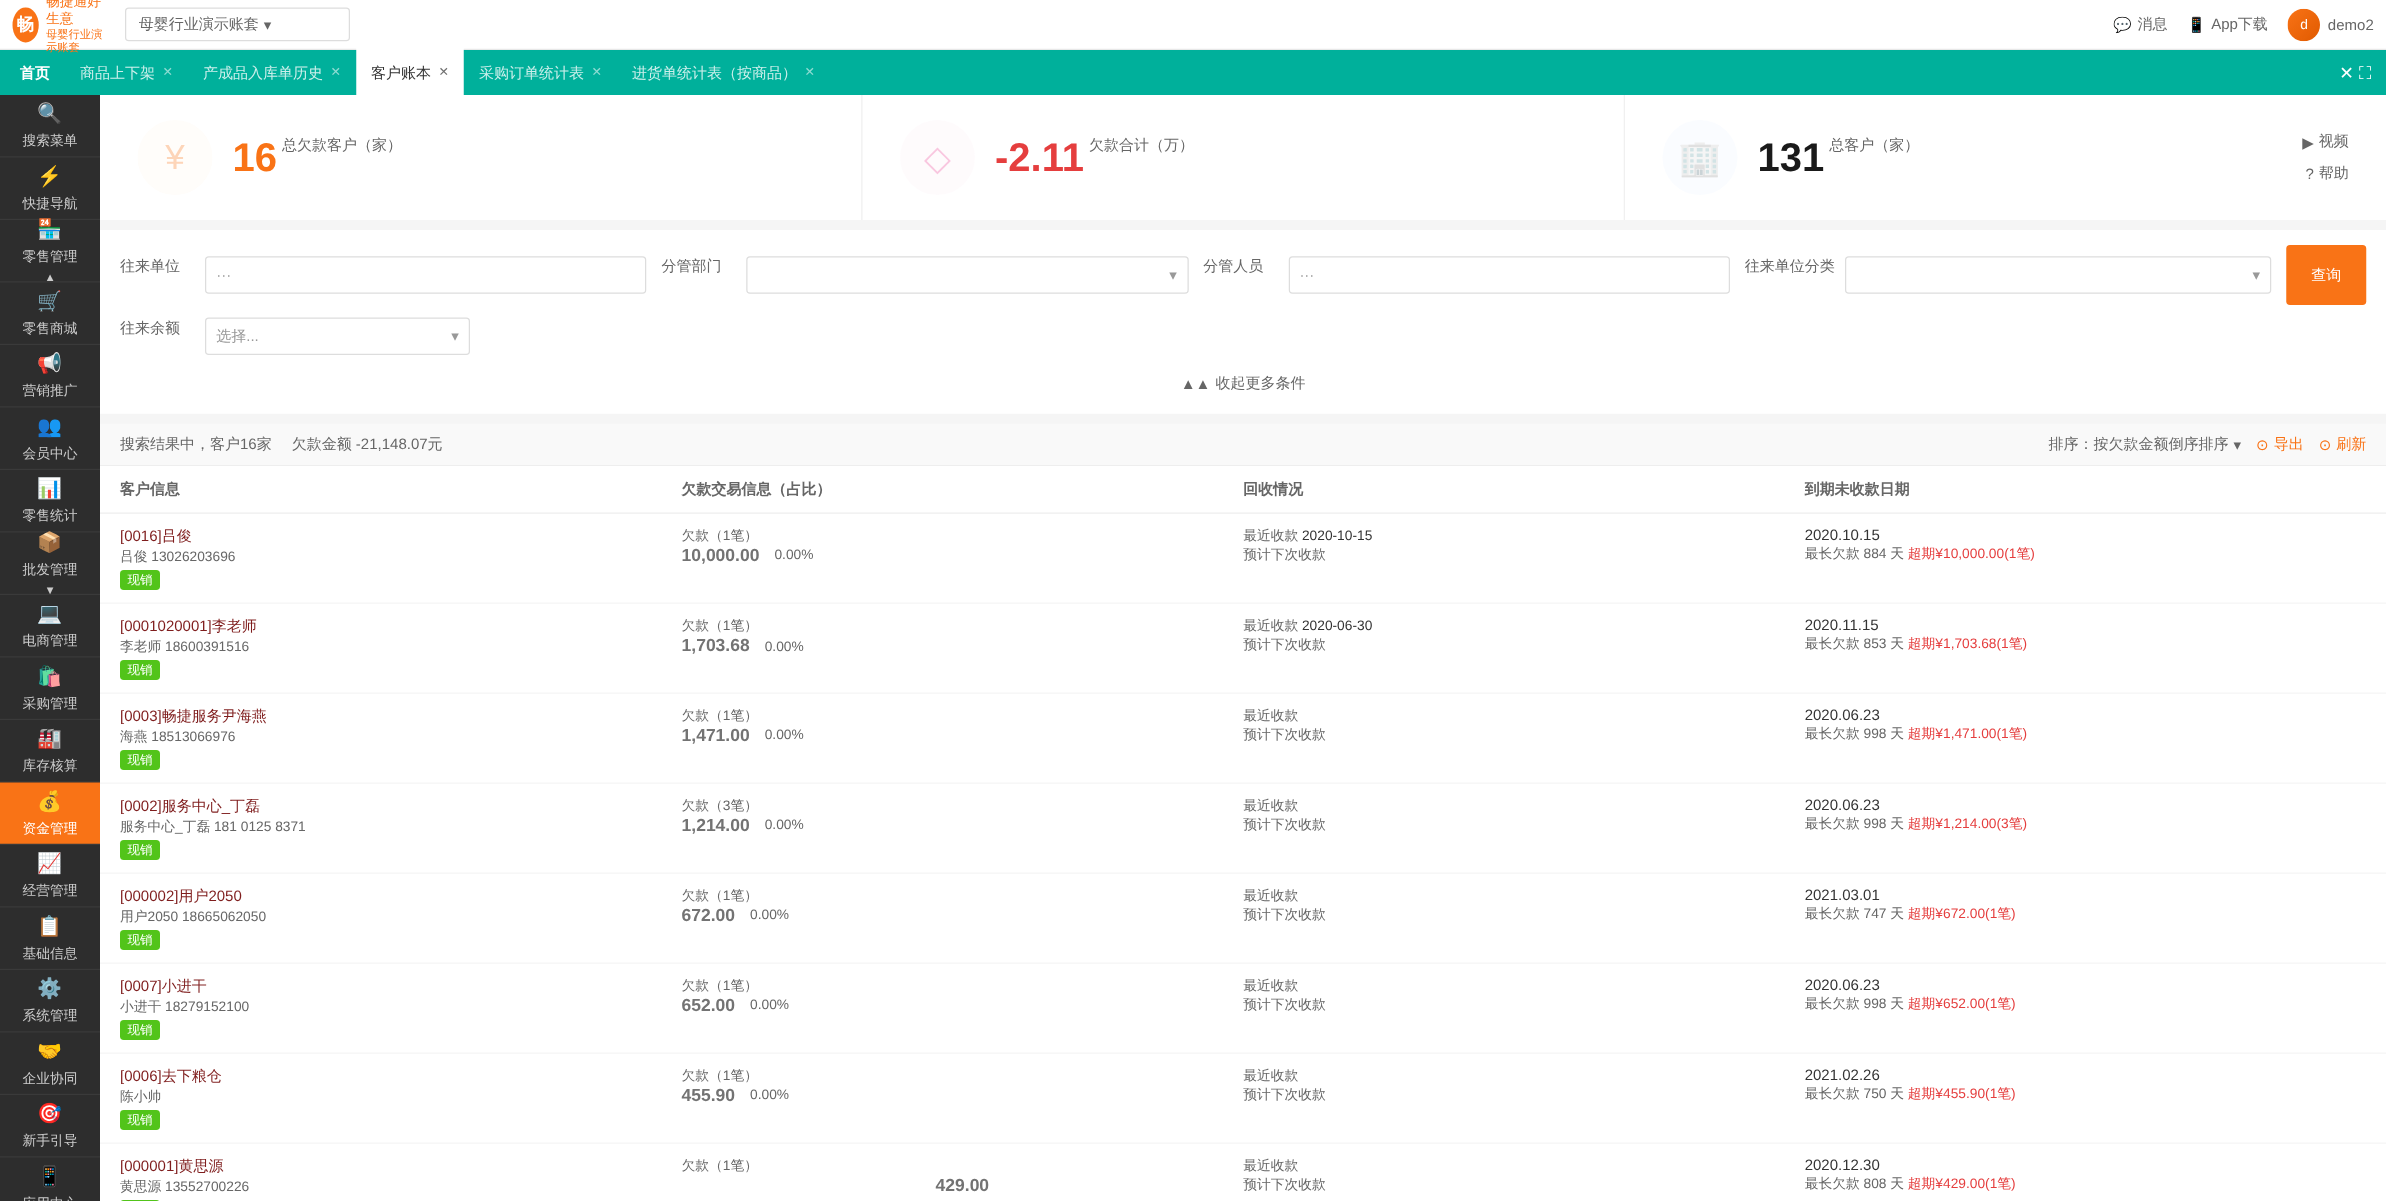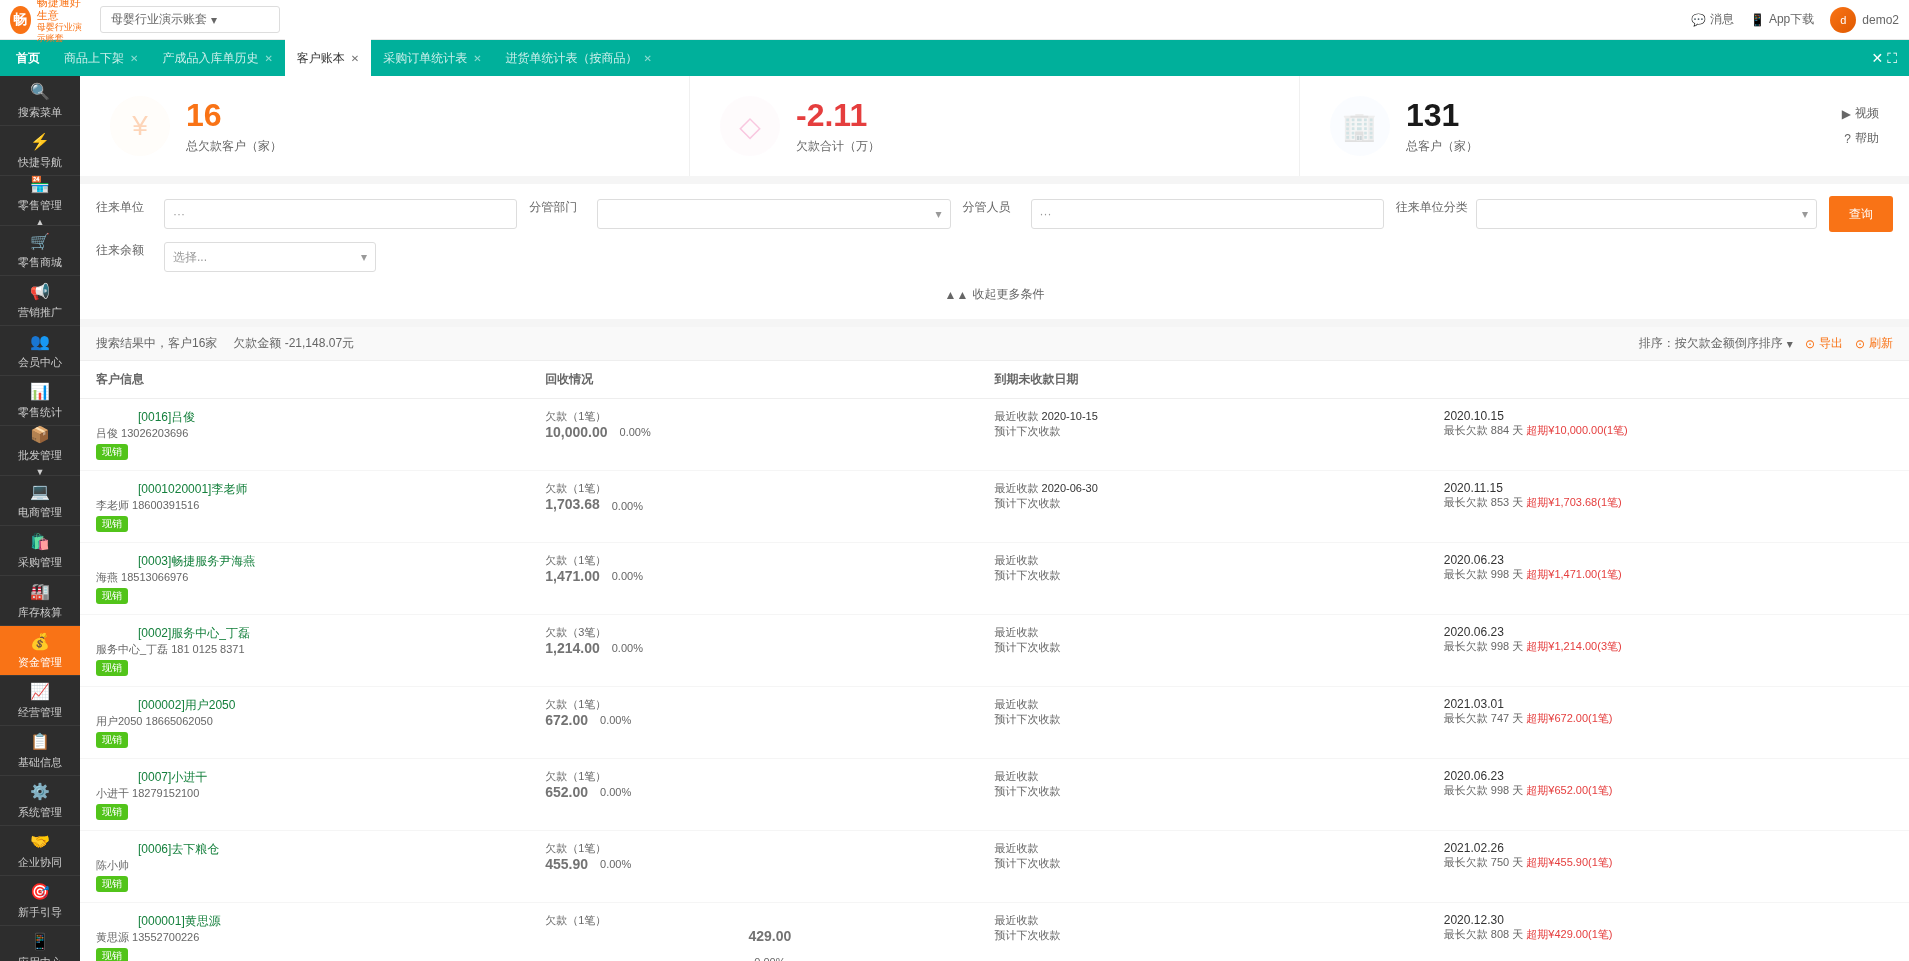--- a/index.html
+++ b/index.html
@@ -40,51 +40,51 @@
     .content { flex: 1; overflow-y: auto; background: #f5f5f5; }
 
     
     .stats-row { display: flex; background: #fff; margin-bottom: 8px; }
     .stat-card { flex: 1; display: flex; align-items: center; padding: 20px 30px; gap: 16px; border-right: 1px solid #f0f0f0; }
     .stat-card:last-child { border-right: none; }
     .stat-icon { width: 60px; height: 60px; border-radius: 50%; display: flex; align-items: center; justify-content: center; font-size: 28px; opacity: 0.3; }
     .stat-icon.orange { background: #fff7ed; color: #f97316; }
     .stat-icon.pink { background: #fdf2f8; color: #ec4899; }
     .stat-icon.blue { background: #eff6ff; color: #3b82f6; }
-    .stat-info { display: flex; flex-direction: column; gap: 4px; }
+    .stat-info { display: flex; flex-direction: row; gap: 4px; }
     .stat-number { font-size: 32px; font-weight: bold; }
     .stat-number.orange { color: #f97316; }
     .stat-number.red { color: #e53e3e; }
     .stat-number.black { color: #1a1a1a; }
     .stat-label { font-size: 12px; color: #666; }
     .stat-card-right { margin-left: auto; display: flex; flex-direction: column; align-items: flex-end; gap: 8px; font-size: 12px; color: #666; }
     .stat-card-right span { cursor: pointer; display: flex; align-items: center; gap: 4px; }
 
     
     .filter-area { background: #fff; padding: 12px 16px; margin-bottom: 8px; }
     .filter-row { display: flex; align-items: center; gap: 12px; margin-bottom: 10px; }
     .filter-item { display: flex; align-items: flex-start; gap: 8px; flex: 1; }
     .filter-label { font-size: 12px; color: #666; white-space: nowrap; min-width: 60px; }
     .filter-input { flex: 1; height: 30px; border: 1px solid #ddd; border-radius: 3px; padding: 0 8px; font-size: 12px; display: flex; align-items: center; justify-content: space-between; cursor: pointer; color: #999; }
     .filter-input-select { flex: 1; height: 30px; border: 1px solid #ddd; border-radius: 3px; padding: 0 8px; font-size: 12px; display: flex; align-items: center; justify-content: space-between; cursor: pointer; color: #999; background: #fff; }
-    .filter-btn { height: 36px; padding: 0 20px; background: #f97316; color: white; border: none; border-radius: 3px; cursor: pointer; font-size: 12px; white-space: nowrap; }
+    .filter-btn { height: 48px; padding: 0 20px; background: #f97316; color: white; border: none; border-radius: 3px; cursor: pointer; font-size: 12px; white-space: nowrap; }
     .collapse-row { display: flex; justify-content: center; align-items: center; gap: 4px; font-size: 12px; color: #666; cursor: pointer; padding: 4px 0; }
 
     
     .result-bar { display: flex; align-items: center; justify-content: space-between; padding: 8px 16px; background: #f9f9f9; border-bottom: 1px solid #eee; font-size: 12px; color: #666; }
     .result-bar-left { display: flex; gap: 16px; }
     .result-bar-right { display: flex; gap: 12px; align-items: center; }
     .sort-selector { display: flex; align-items: center; gap: 4px; cursor: pointer; }
     .action-btn { display: flex; align-items: center; gap: 4px; cursor: pointer; color: #f97316; }
 
     
     .table-container { background: #fff; }
     .table-header { display: grid; grid-template-columns: 2fr 2fr 2fr 2fr; padding: 10px 16px; background: #fff; border-bottom: 1px solid #eee; font-weight: bold; font-size: 12px; color: #666; }
     .table-row { display: grid; grid-template-columns: 2fr 2fr 2fr 2fr; padding: 10px 16px; border-bottom: 1px solid #f5f5f5; align-items: start; }
-    .customer-name { color: #15803d; cursor: pointer; font-size: 12px; margin-left: 42px; }
+    .customer-name { color: #7f1d1d; cursor: pointer; font-size: 12px; }
     .customer-phone { color: #666; font-size: 11px; }
     .customer-tag { display: inline-block; background: #52c41a; color: white; font-size: 10px; padding: 1px 6px; border-radius: 3px; margin-top: 3px; }
     .debt-amount { color: #737373; font-size: 14px; font-weight: bold; }
     .debt-desc { color: #666; font-size: 11px; }
     .debt-percent { color: #666; font-size: 11px; }
     .collection-info { font-size: 11px; color: #666; }
     .collection-date { color: #333; }
     .overdue-info { font-size: 11px; }
     .overdue-days { color: #666; }
     .overdue-amount { color: #e53e3e; cursor: pointer; }
@@ -339,20 +339,21 @@
         <div class="action-btn">
           <span>⊙</span>
           <span>刷新</span>
         </div>
       </div>
     </div>
 
     <div class="table-container">
       <div class="table-header">
         <div>客户信息</div>
+        <div>欠款交易信息（占比）</div>
         <div>回收情况</div>
         <div>到期未收款日期</div>
       </div>
 
       <div class="table-row">
         <div>
           <div class="customer-name">[0016]吕俊</div>
           <div class="customer-phone">吕俊 13026203696</div>
           <span class="customer-tag">现销</span>
         </div>

